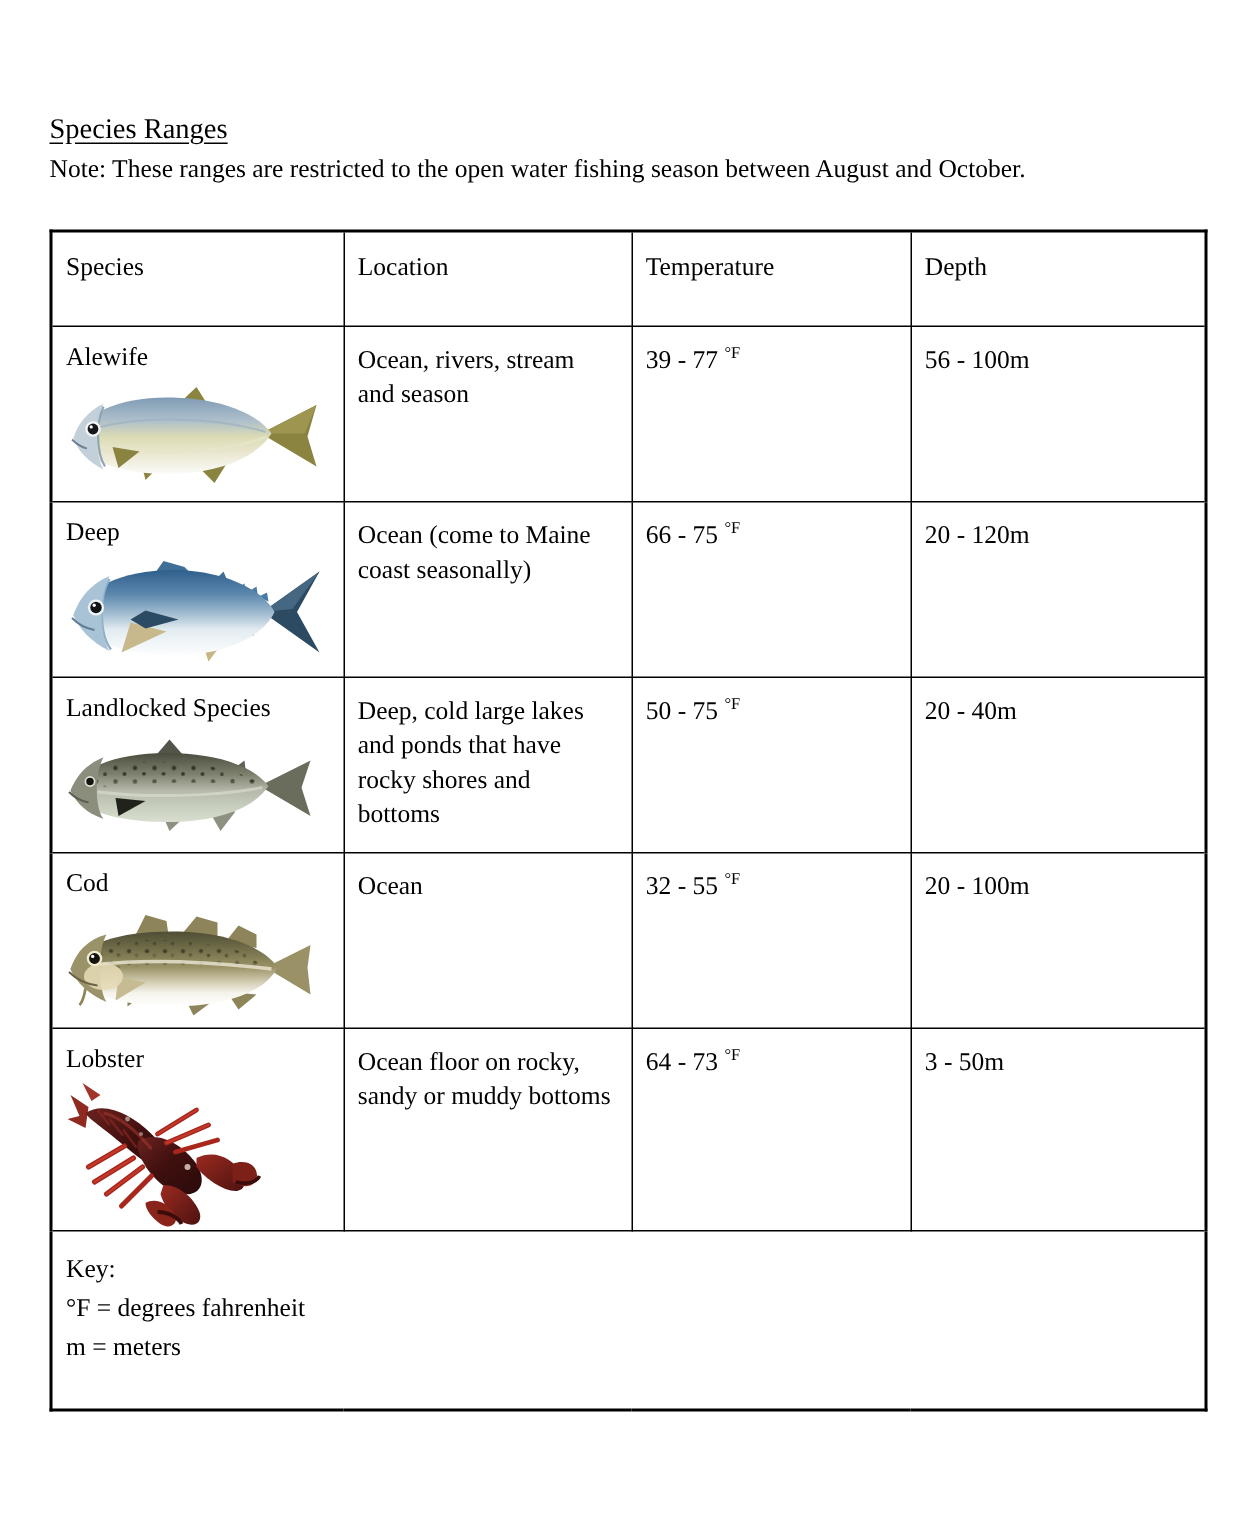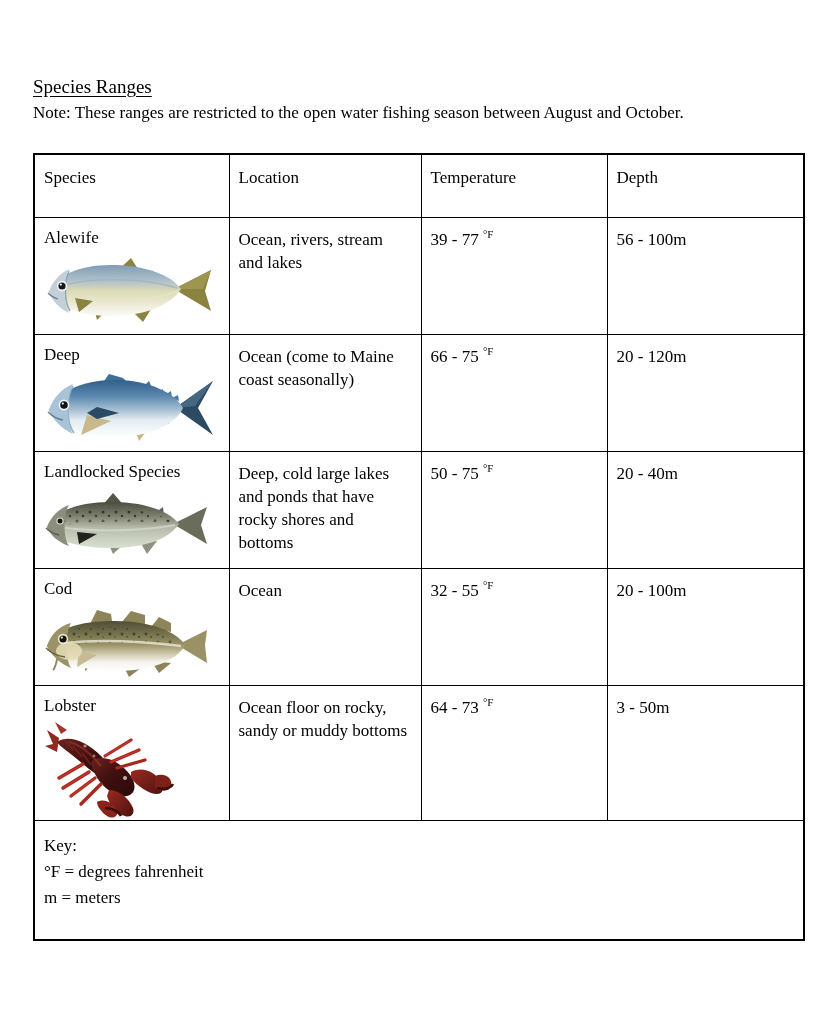--- a/index.html
+++ b/index.html
@@ -188,21 +188,21 @@
                 <circle cx="27" cy="38" r="5.2" fill="#f4f6f6"></circle>
                 <circle cx="27" cy="38" r="3.6" fill="#14181b"></circle>
                 <circle cx="25.8" cy="36.6" r="1.1" fill="#ffffff"></circle>
 
                 <path d="M13,45 C16,48 19,50 23,51" stroke="#6d8193" stroke-width="1.2" fill="none"></path>
               </svg>
             </div>
           </div>
         </td>
         <td>
-          <div class="loc-text">Ocean, rivers, stream and lakes</div>
+          <div class="loc-text">Ocean, rivers, stream and season</div>
         </td>
         <td>
           <div class="val-text"><span>39 - 77 </span><span class="deg">°F</span></div>
         </td>
         <td>
           <div class="val-text">56 - 100m</div>
         </td>
       </tr>
 
       <tr>

